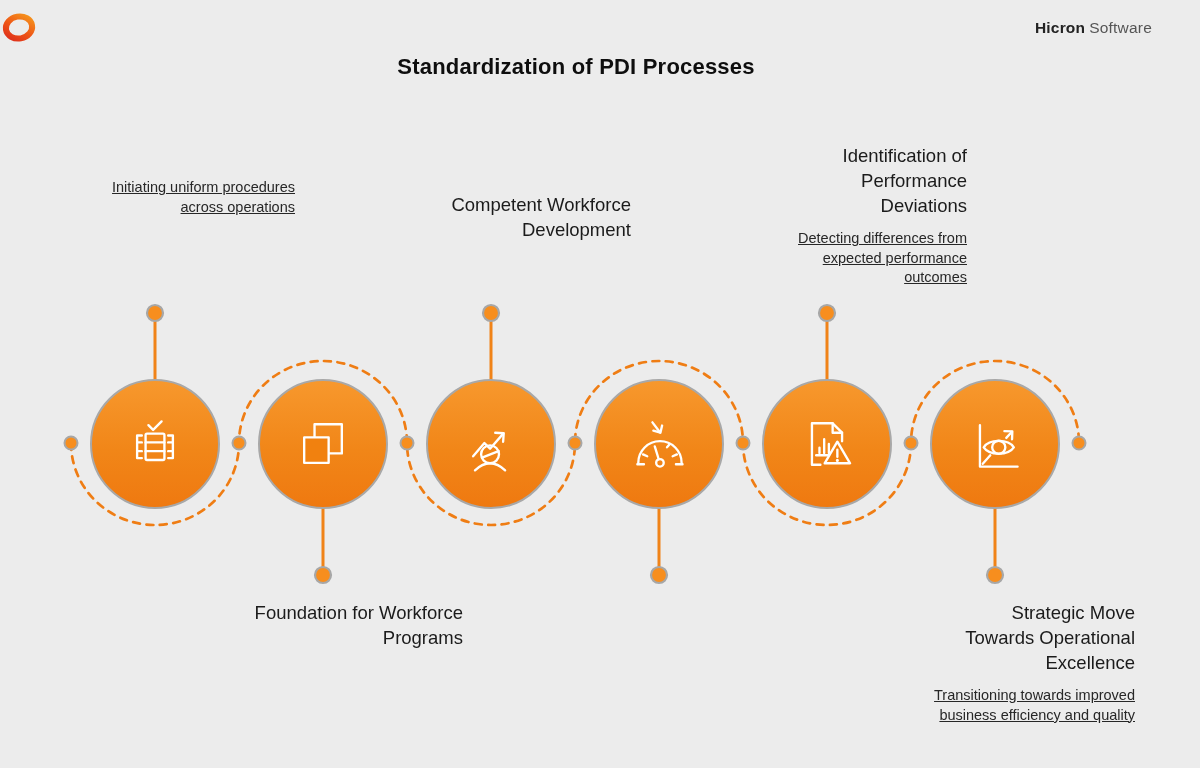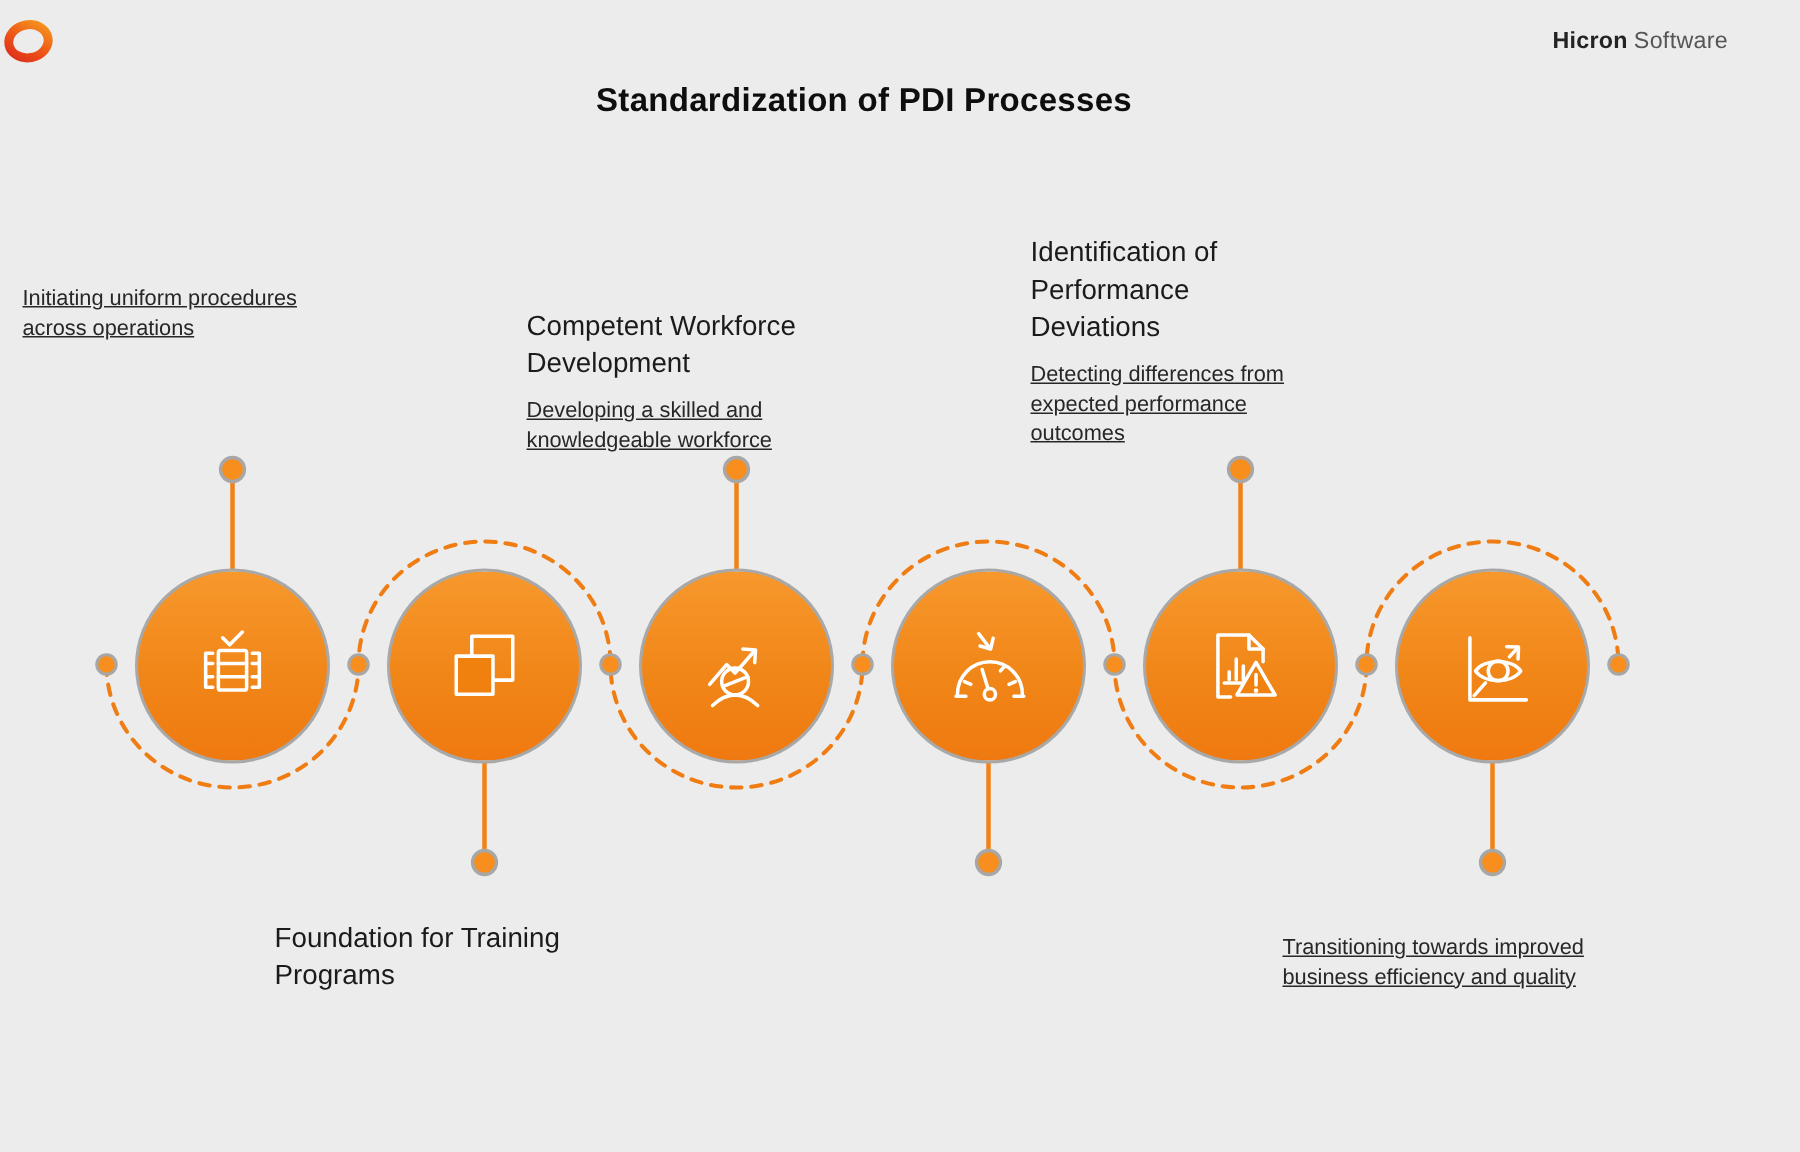--- a/index.html
+++ b/index.html
@@ -20,21 +20,21 @@
 
   .node{
     position:absolute;top:379px;width:130px;height:130px;border-radius:50%;
     box-sizing:border-box;border:2.5px solid #A8A8A8;
     background:linear-gradient(180deg,#F7982D 0%,#F18618 55%,#EF7910 100%);
     display:flex;align-items:center;justify-content:center;
   }
   .node svg{display:block;}
   .ic{stroke:#FFFFFF;stroke-width:2.5;fill:none;stroke-linecap:round;stroke-linejoin:round;}
 
-  .tblock{position:absolute;width:280px;text-align:left;margin-top:12px;}
+  .tblock{position:absolute;width:280px;text-align:right;}
   .node-title{
     font-size:18.5px;line-height:25px;font-weight:400;color:#1B1B1B;
     white-space:pre-line;margin:0;
   }
   .node-desc{
     font-size:14.5px;line-height:19.5px;font-weight:400;color:#272727;
     white-space:pre-line;margin:11px 0 0 0;text-decoration:underline;
   }
 </style>
 </head>
@@ -158,33 +158,34 @@
   </svg>
 </div>
 
 <div class="tblock" style="left:15px;top:167px">
   <p class="node-desc">Initiating uniform procedures
 across operations</p>
 </div>
 <div class="tblock" style="left:351px;top:192px">
   <p class="node-title">Competent Workforce
 Development</p>
-  <p class="node-desc">Developing a skilled and
-knowledgeable workforce</p>
 </div>
 <div class="tblock" style="left:687px;top:143px">
   <p class="node-title">Identification of
 Performance
 Deviations</p>
   <p class="node-desc">Detecting differences from
 expected performance
 outcomes</p>
 </div>
 <div class="tblock" style="left:183px;top:600px">
-  <p class="node-title">Foundation for Training
+  <p class="node-title">Foundation for Workforce
 Programs</p>
 </div>
 <div class="tblock" style="left:519px;top:600px">
 </div>
 <div class="tblock" style="left:855px;top:600px">
+  <p class="node-title">Strategic Move
+Towards Operational
+Excellence</p>
   <p class="node-desc">Transitioning towards improved
 business efficiency and quality</p>
 </div>
 
 </body></html>

